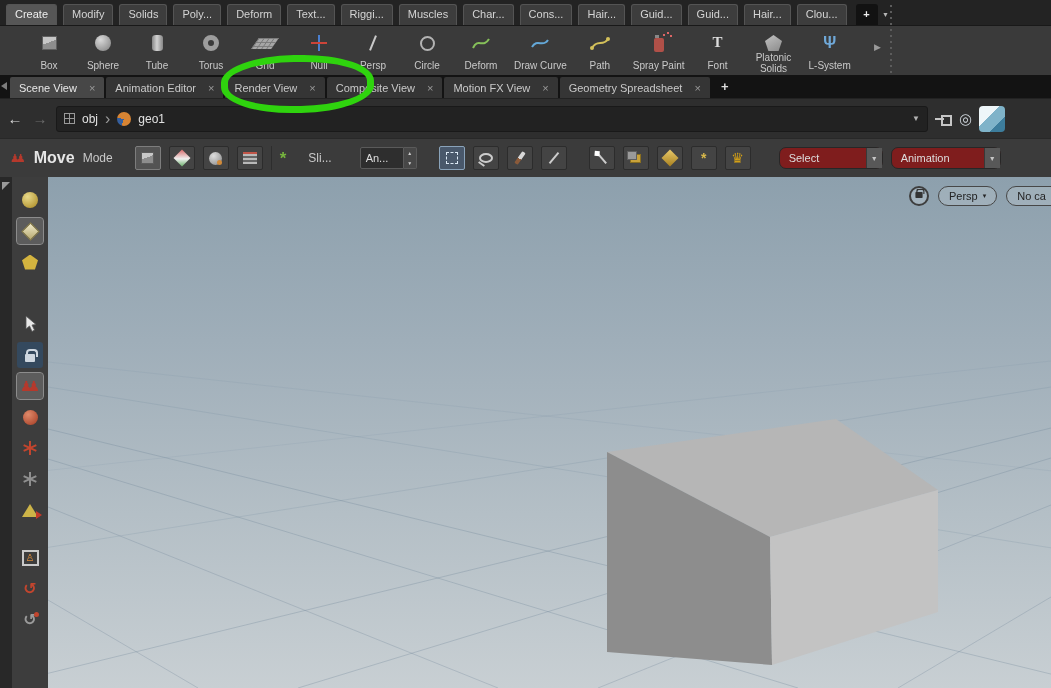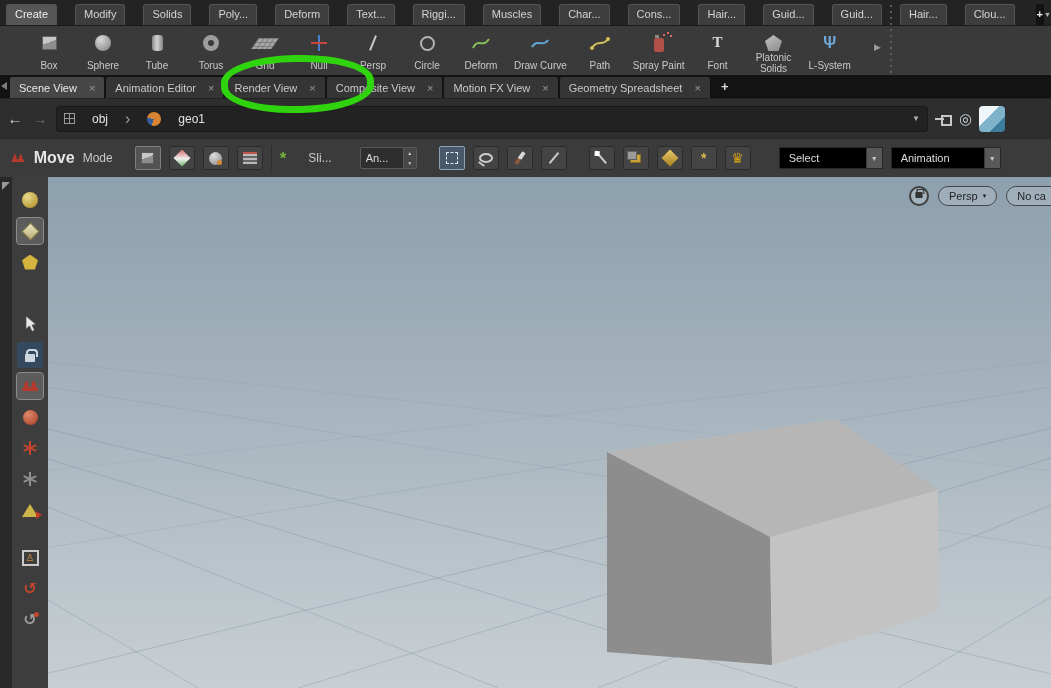--- a/index.html
+++ b/index.html
@@ -4,21 +4,21 @@
 <style>
   *{margin:0;padding:0;box-sizing:border-box}
   html,body{width:1051px;height:688px;overflow:hidden;background:#1c1c1c;
     font-family:"Liberation Sans","DejaVu Sans",sans-serif;font-size:11px;color:#ccc}
   .app{position:relative;width:1051px;height:688px;background:#232323;overflow:hidden}
 
   
   .shelf-tabs-row{position:absolute;left:0;top:0;width:100%;height:26px;background:#232323;
     display:flex;align-items:flex-end;padding-left:6px;border-bottom:1px solid #191919}
   .stab{height:21px;padding:3px 8px 0;background:#3d3d3d;border:1px solid #545454;border-bottom:none;
-    border-radius:3px 3px 0 0;margin-right:18px;color:#d4d4d4;white-space:nowrap;cursor:default}
+    border-radius:3px 3px 0 0;margin-right:6px;color:#d4d4d4;white-space:nowrap;cursor:default}
   .stab.active{background:#565656;color:#eee}
   .stab-add{width:22px;height:21px;background:#121212;color:#eee;text-align:center;font-weight:bold;
     border-radius:3px 3px 0 0;margin-left:3px;line-height:20px}
   .stab-dd{width:16px;height:21px;color:#b5b5b5;font-size:7px;display:flex;align-items:center;justify-content:center}
 
   
   .shelf-row{position:absolute;left:0;top:26px;width:100%;height:49px;background:#3a3a3a;
     display:flex;align-items:stretch;padding-left:26px;gap:8px;overflow:hidden}
   .tool{display:flex;flex-direction:column;align-items:center;justify-content:space-between;
     padding:7px 2px 4px;color:#c9c9c9;font-size:10px;line-height:1.05;text-align:center;min-width:46px}
@@ -68,21 +68,21 @@
   .ptab.active{background:#474747;color:#e8e8e8}
   .ptab .x{color:#9a9a9a;font-size:11px}
   .ptab-add{width:18px;text-align:center;color:#ddd;font-weight:bold;font-size:13px;margin-left:4px}
 
   
   .path-row{position:absolute;left:0;top:98px;width:100%;height:40px;background:#2e2e2e;
     display:flex;align-items:center;padding:0 6px;gap:7px;border-top:1px solid #222}
   .nav-arrow{font-size:15px;color:#dcdcdc;width:18px;text-align:center}
   .nav-arrow.disabled{color:#6c6c6c}
   .path-field{width:872px;height:26px;background:#222;border:1px solid #191919;border-radius:3px;
-    display:flex;align-items:center;padding:0 7px;gap:17px;color:#e2e2e2;font-size:12px}
+    display:flex;align-items:center;padding:0 7px;gap:7px;color:#e2e2e2;font-size:12px}
   .net-icon{width:11px;height:11px;border:1px solid #999;
     background:linear-gradient(#999,#999) center/100% 1px no-repeat,linear-gradient(#999,#999) center/1px 100% no-repeat}
   .crumb-sep{color:#9a9a9a;font-size:16px;line-height:1}
   .geo-icon{width:14px;height:14px;border-radius:50%;
     background:conic-gradient(from 200deg,#355f9e 0 80deg,#d78433 80deg 360deg)}
   .field-spacer{flex:1}
   .dd-arrow{color:#b2b2b2;font-size:8px}
   .pin-icon{position:relative;width:17px;height:12px}
   .pin-icon::before{content:"";position:absolute;left:0;top:5px;width:9px;height:2px;background:#c6c6c6}
   .pin-icon::after{content:"";position:absolute;right:0;top:2px;width:7px;height:7px;border:2px solid #c6c6c6}
@@ -118,21 +118,21 @@
   .g-lasso::after{content:"";position:absolute;left:-3px;bottom:-4px;width:7px;height:2px;background:#ccc;transform:rotate(35deg)}
   .g-brush{width:4px;height:14px;background:linear-gradient(#d8d8d8 55%,#8a5a3a 55%);transform:rotate(35deg);border-radius:1px}
   .g-pen{width:2px;height:14px;background:#ccc;transform:rotate(40deg)}
   .g-wand{position:relative;width:2px;height:13px;background:#ccc;transform:rotate(-40deg)}
   .g-wand::after{content:"";position:absolute;top:-3px;left:-2px;width:5px;height:5px;background:#fff;transform:rotate(45deg)}
   .g-goldbox{position:relative;width:11px;height:9px;background:#c9a23a;border:1px solid #8a6f1f}
   .g-goldbox::before{content:"";position:absolute;left:-4px;top:-4px;width:8px;height:7px;background:#9a9a9a;border:1px solid #5f5f5f}
   .g-golddiamond{width:12px;height:12px;transform:rotate(45deg);background:linear-gradient(135deg,#e8c96a,#a8801f)}
   .g-snap{color:#d8b84a;font-weight:bold;font-size:14px;line-height:1}
   .g-crown{color:#d3a017;font-size:14px;line-height:1}
-  .dd{height:22px;background:#000000;border:1px solid #272727;border-radius:0;display:flex;align-items:center;
+  .dd{height:22px;background:#7f1d1d;border:1px solid #272727;border-radius:7px;display:flex;align-items:center;
     color:#dedede;font-size:11px;flex:0 0 auto}
   .dd .lbl{padding:0 9px;flex:1;white-space:nowrap}
   .dd .arr{width:16px;align-self:stretch;display:flex;align-items:center;justify-content:center;
     background:#585858;border-left:1px solid #393939;font-size:7px;color:#c6c6c6}
   .dd.select{width:104px}.dd.vis{width:110px}
   .tb-context{color:#b5392c;font-size:11px;letter-spacing:-4px;padding-right:4px}
 
   
   .main{position:absolute;left:0;top:177px;right:0;bottom:0;display:flex}
   .gutter{width:12px;background:#282828;position:relative}

